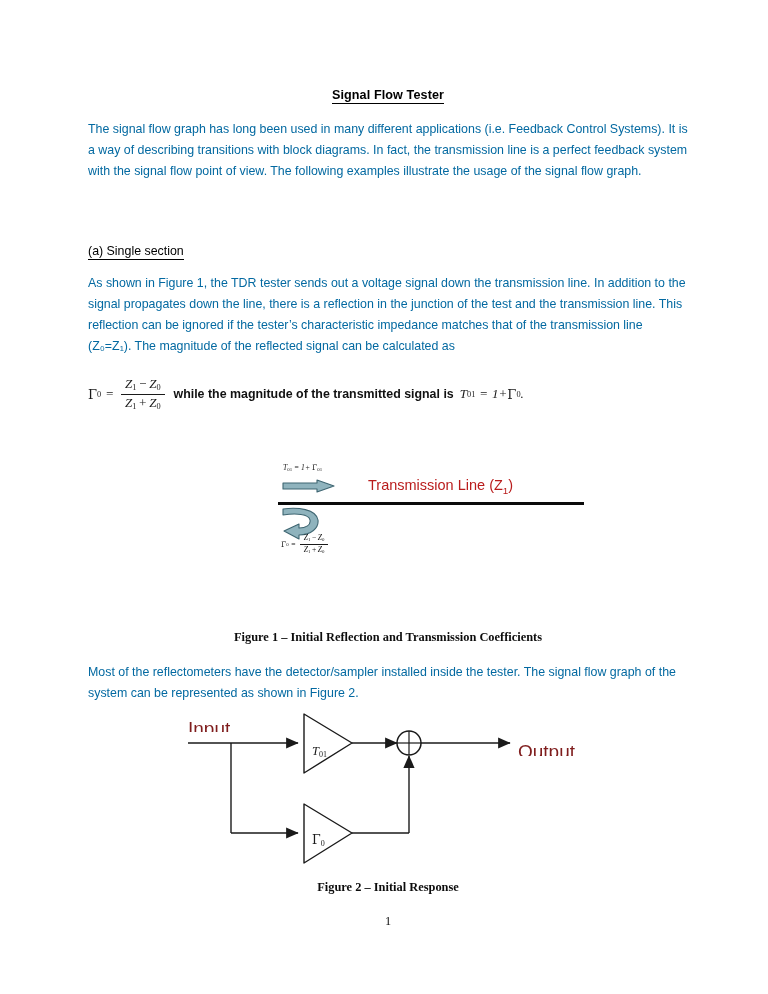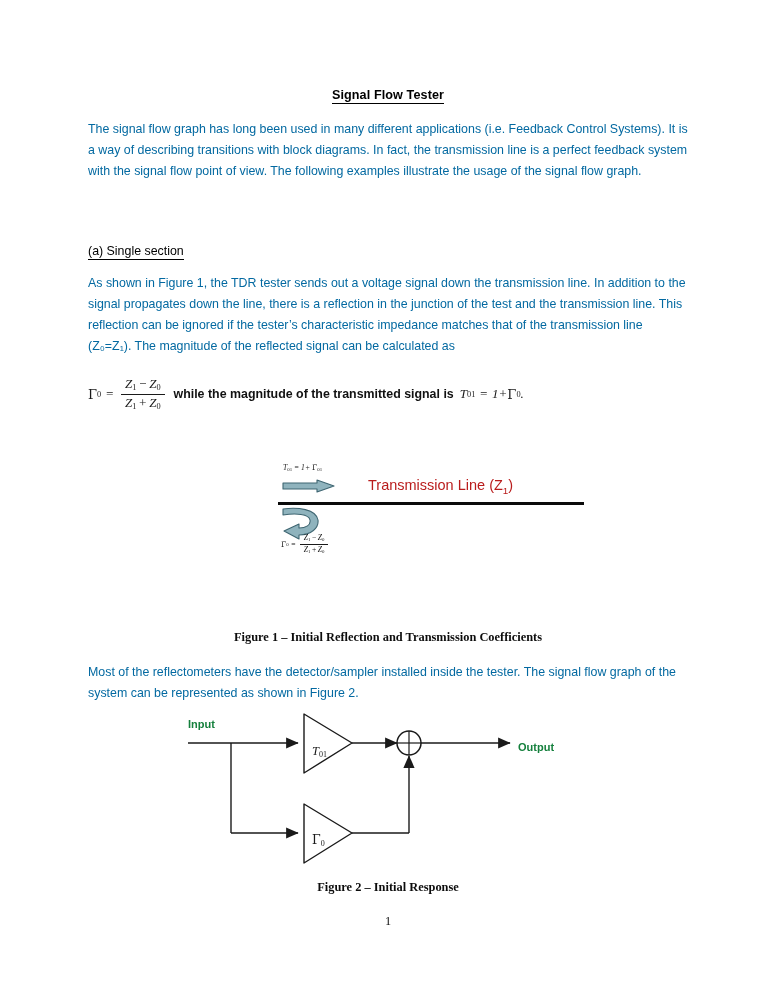--- a/index.html
+++ b/index.html
@@ -189,25 +189,24 @@
   
   .fig2 {
     position: absolute;
     left: 180px;
     top: 712px;
     width: 400px;
     height: 155px;
   }
   .fig2 .lbl {
     position: absolute;
-    font-size: 11px;
-    color: #15803d;
+    font-size: 19px;
+    color: #7f1d1d;
     font-family: "Liberation Sans", sans-serif;
     overflow: hidden;
-    font-weight: bold;
   }
   .lbl-input  { left: 8px;  top: 6px;  height: 14px; }
   .lbl-output { left: 338px; top: 29px; height: 15px; }
 
   .gain-label {
     position: absolute;
     font-family: "Liberation Serif", serif;
     font-size: 12.5px;
     color: #1a1a1a;
   }

